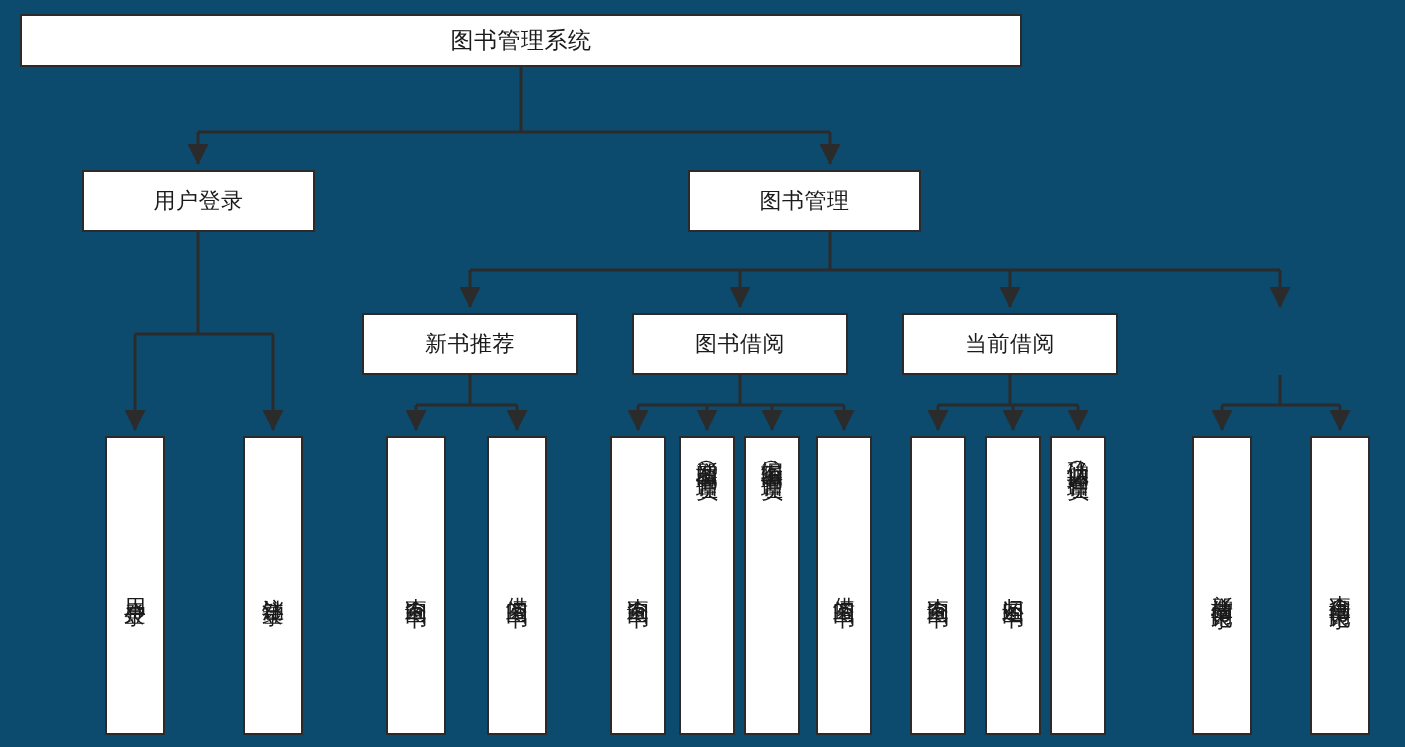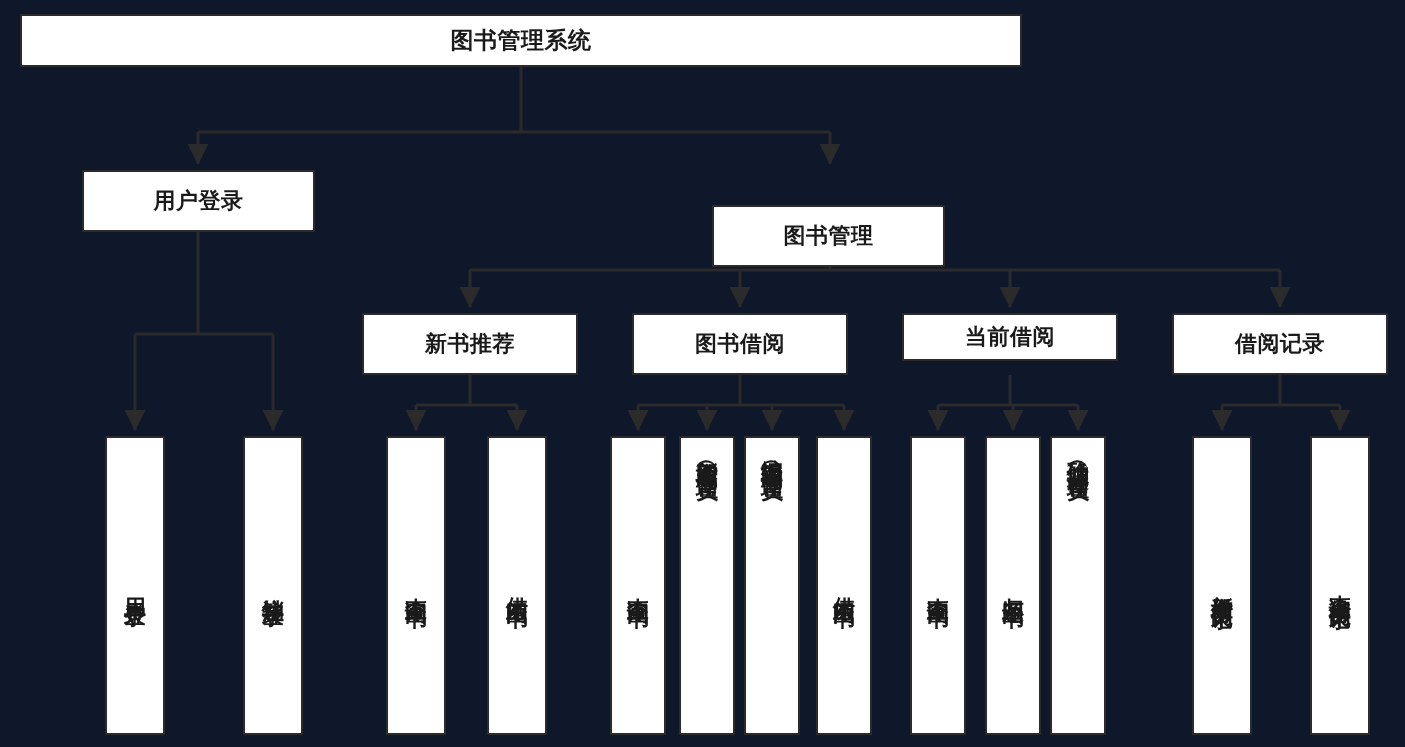--- a/index.html
+++ b/index.html
@@ -8,23 +8,22 @@
     padding: 0;
     background: #ffffff;
   }
   body {
     font-family: "Liberation Sans", "DejaVu Sans", sans-serif;
   }
   #canvas {
     position: relative;
     width: 1405px;
     height: 747px;
-    background: #0f172a;
+    background: #0c4a6e;
     overflow: hidden;
-    font-weight: bold;
   }
   #edges {
     position: absolute;
     left: 0;
     top: 0;
     width: 1405px;
     height: 747px;
     pointer-events: none;
   }
   .node {
@@ -128,35 +127,32 @@
     </g>
   </svg>
 
   <div class="node h root" style="left:20px; top:14px; width:1002px; height:53px;">
     <span>图书管理系统</span>
   </div>
 
   <div class="node h" style="left:82px; top:170px; width:233px; height:62px;">
     <span>用户登录</span>
   </div>
-  <div class="node h" style="left:712px; top:170px; width:233px; height:62px;margin-top:35px;">
+  <div class="node h" style="left:688px; top:170px; width:233px; height:62px;">
     <span>图书管理</span>
   </div>
 
   <div class="node h" style="left:632px; top:313px; width:216px; height:62px;">
     <span>图书借阅</span>
   </div>
   <div class="node h" style="left:362px; top:313px; width:216px; height:62px;">
     <span>新书推荐</span>
   </div>
-  <div class="node h" style="left:902px; top:313px; width:216px; height:48px;">
+  <div class="node h" style="left:902px; top:313px; width:216px; height:62px;">
     <span>当前借阅</span>
-  </div>
-  <div class="node h" style="left:1172px; top:313px; width:216px; height:62px;">
-    <span>借阅记录</span>
   </div>
 
   <div class="node v centered" style="left:105px; top:436px; width:60px; height:299px;">
     <span class="vtext">用户登录</span>
   </div>
   <div class="node v centered" style="left:243px; top:436px; width:60px; height:299px;">
     <span class="vtext">注销登录</span>
   </div>
 
   <div class="node v centered" style="left:386px; top:436px; width:60px; height:299px;">

